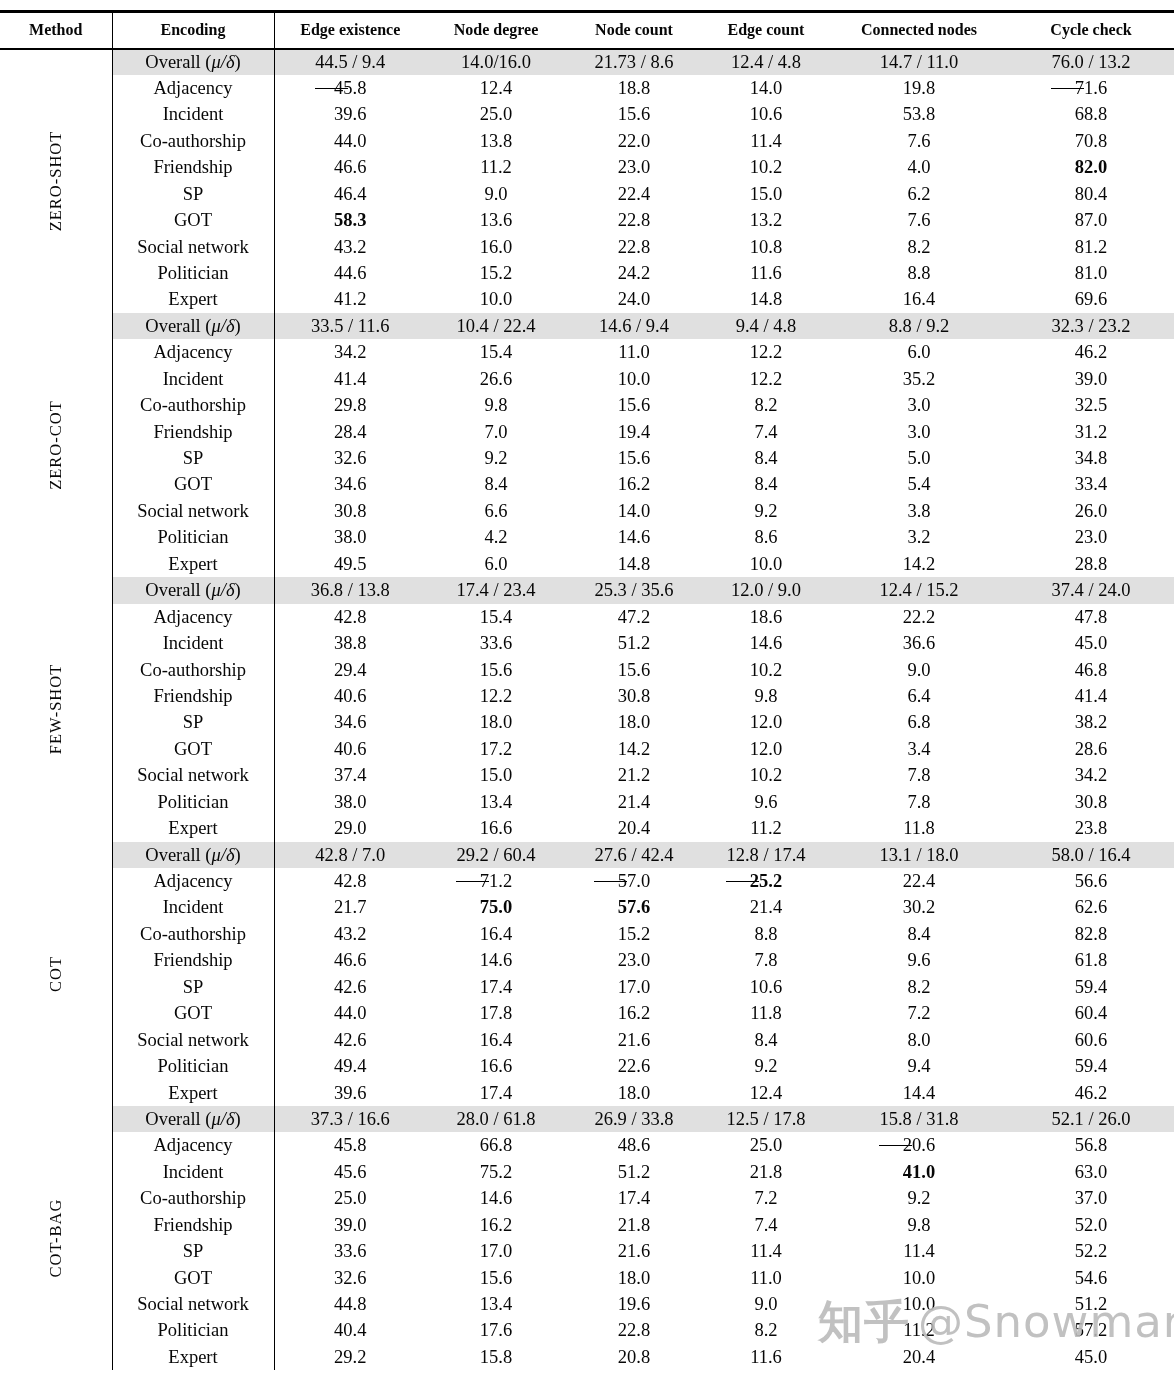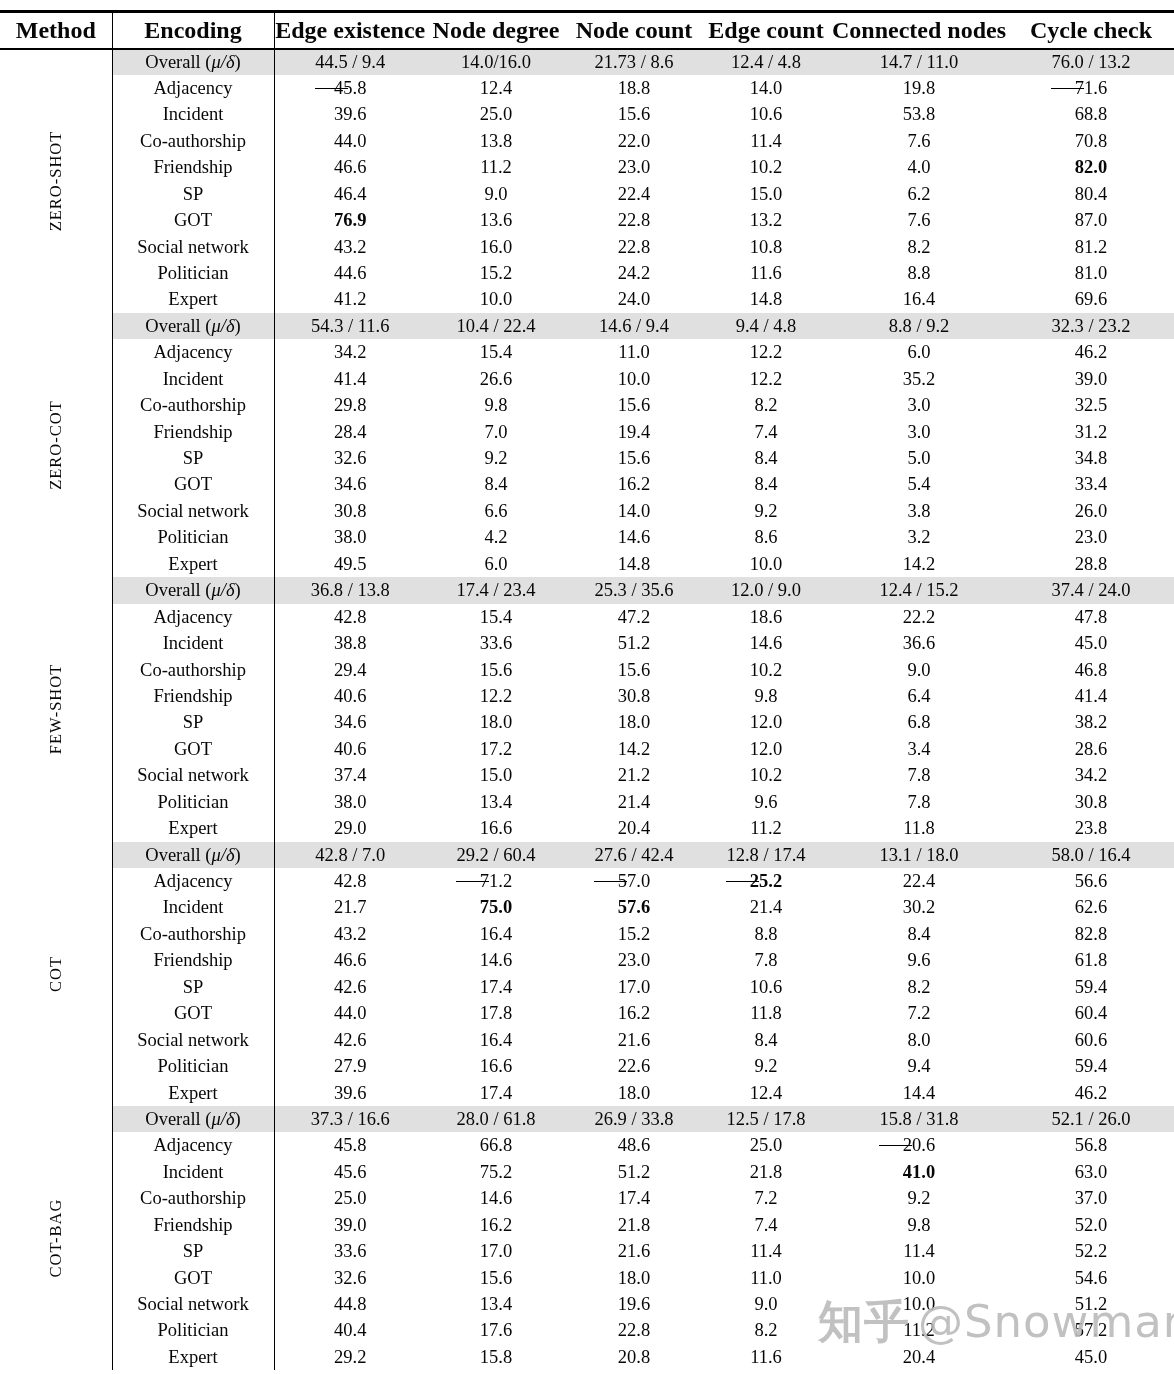--- a/index.html
+++ b/index.html
@@ -7,21 +7,21 @@
   body {
     width:1174px; height:1374px; position:relative; overflow:hidden;
     font-family:"Liberation Serif", serif; color:#070707;
   }
   table.paper-table {
     position:absolute; left:0; top:10px; width:1174px;
     border-collapse:collapse; table-layout:fixed;
     border-top:3px solid #000;
   }
   thead th {
-    font-weight:bold; font-size:24px; height:37px; padding:0;
+    font-weight:bold; font-size:16px; height:37px; padding:0;
     text-align:center; vertical-align:middle;
     border-bottom:2px solid #000; white-space:nowrap;
   }
   td {
     font-size:18.5px; height:26.45px; padding:0; line-height:1;
     text-align:center; vertical-align:middle; white-space:nowrap;
   }
   th.v-rule, td.v-rule { border-right:1.5px solid #000; }
   td.method-cell { position:relative; background:#fff; }
   .vert {
@@ -119,21 +119,21 @@
         <td class="v-rule">SP</td>
         <td>46.4</td>
         <td>9.0</td>
         <td>22.4</td>
         <td>15.0</td>
         <td>6.2</td>
         <td>80.4</td>
       </tr>
       <tr>
         <td class="v-rule">GOT</td>
-        <td class="b">76.9</td>
+        <td class="b">58.3</td>
         <td>13.6</td>
         <td>22.8</td>
         <td>13.2</td>
         <td>7.6</td>
         <td>87.0</td>
       </tr>
       <tr>
         <td class="v-rule">Social network</td>
         <td>43.2</td>
         <td>16.0</td>
@@ -158,21 +158,21 @@
         <td>24.0</td>
         <td>14.8</td>
         <td>16.4</td>
         <td>69.6</td>
       </tr>
       <tr class="overall-row">
         <td class="method-cell v-rule" rowspan="10">
           <span class="vert">ZERO-COT</span>
         </td>
         <td class="v-rule">Overall (<i>μ/δ</i>)</td>
-        <td><span>54.3</span> / 11.6</td>
+        <td><span>33.5</span> / 11.6</td>
         <td><span>10.4</span> / 22.4</td>
         <td><span>14.6</span> / 9.4</td>
         <td><span>9.4</span> / 4.8</td>
         <td><span>8.8</span> / 9.2</td>
         <td><span>32.3</span> / 23.2</td>
       </tr>
       <tr>
         <td class="v-rule">Adjacency</td>
         <td>34.2</td>
         <td>15.4</td>
@@ -416,21 +416,21 @@
         <td class="v-rule">Social network</td>
         <td>42.6</td>
         <td>16.4</td>
         <td>21.6</td>
         <td>8.4</td>
         <td>8.0</td>
         <td>60.6</td>
       </tr>
       <tr>
         <td class="v-rule">Politician</td>
-        <td>27.9</td>
+        <td>49.4</td>
         <td>16.6</td>
         <td>22.6</td>
         <td>9.2</td>
         <td>9.4</td>
         <td>59.4</td>
       </tr>
       <tr>
         <td class="v-rule">Expert</td>
         <td>39.6</td>
         <td>17.4</td>

